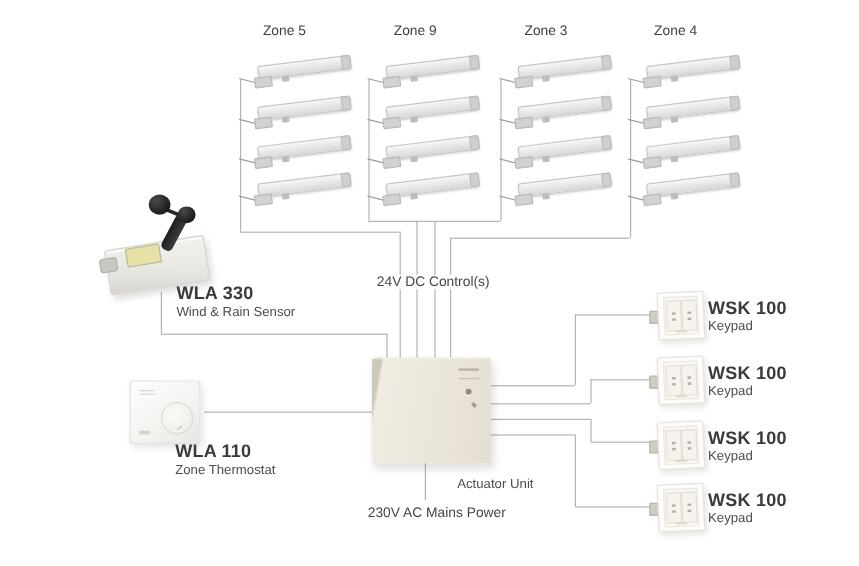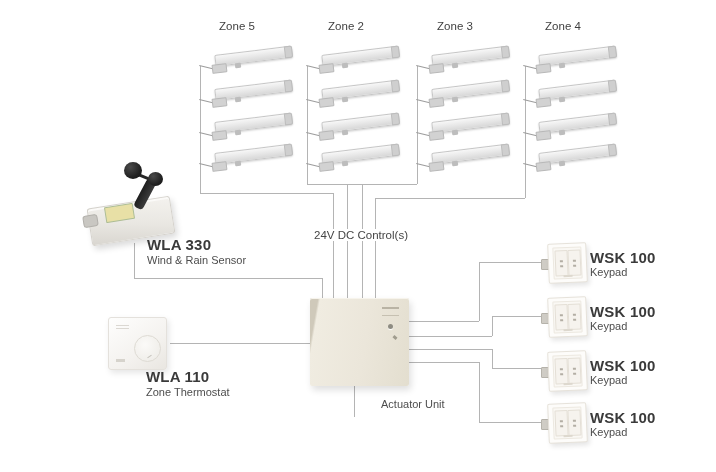--- a/index.html
+++ b/index.html
@@ -87,21 +87,21 @@
   .th-vent{position:absolute;left:7px;top:7px;width:13px;height:1px;background:#dbd8d2;
     box-shadow:0 3px 0 #dbd8d2;}
   .th-tag{position:absolute;left:7px;bottom:7px;width:9px;height:3px;background:#d6d3cc;}
 </style>
 </head>
 <body>
 
 <div id="canvas">
 
   <div class="zone-label" style="left:202px">Zone 5</div>
-  <div class="zone-label" style="left:311px">Zone 2</div>
+  <div class="zone-label" style="left:311px">Zone 9</div>
   <div class="zone-label" style="left:420px">Zone 3</div>
   <div class="zone-label" style="left:528px">Zone 4</div>
 
   <div class="wire wv" style="left:200px;top:66px;height:127px"></div>
   <div class="wire wv" style="left:307px;top:66px;height:118px"></div>
   <div class="wire wv" style="left:417px;top:66px;height:118px"></div>
   <div class="wire wv" style="left:525px;top:66px;height:132px"></div>
 
   <div class="wire wh" style="left:200px;top:193px;width:133px"></div>
   <div class="wire wh" style="left:307px;top:184px;width:110px"></div>
@@ -287,20 +287,21 @@
   </div>
   <div class="plabel" style="left:146px;top:368px">WLA 110</div>
   <div class="slabel" style="left:146px;top:386px">Zone Thermostat</div>
 
   <div class="ctrl">
     <div class="ctrl-logo"></div>
     <div class="ctrl-lock"></div>
     <div class="ctrl-mark"></div>
   </div>
   <div class="slabel" style="left:381px;top:398px">Actuator Unit</div>
+  <div class="note" style="left:302px;top:422px;width:118px">230V AC Mains Power</div>
 
   <div class="keypad" style="left:546px;top:242px">
     <div class="kp-tab"></div>
     <div class="kp-frame">
       <div class="kp-inner">
         <div class="kp-btn left">
             <span class="kp-dot up"></span>
             <span class="kp-dot dn"></span>
           </div>
         <div class="kp-btn right">

